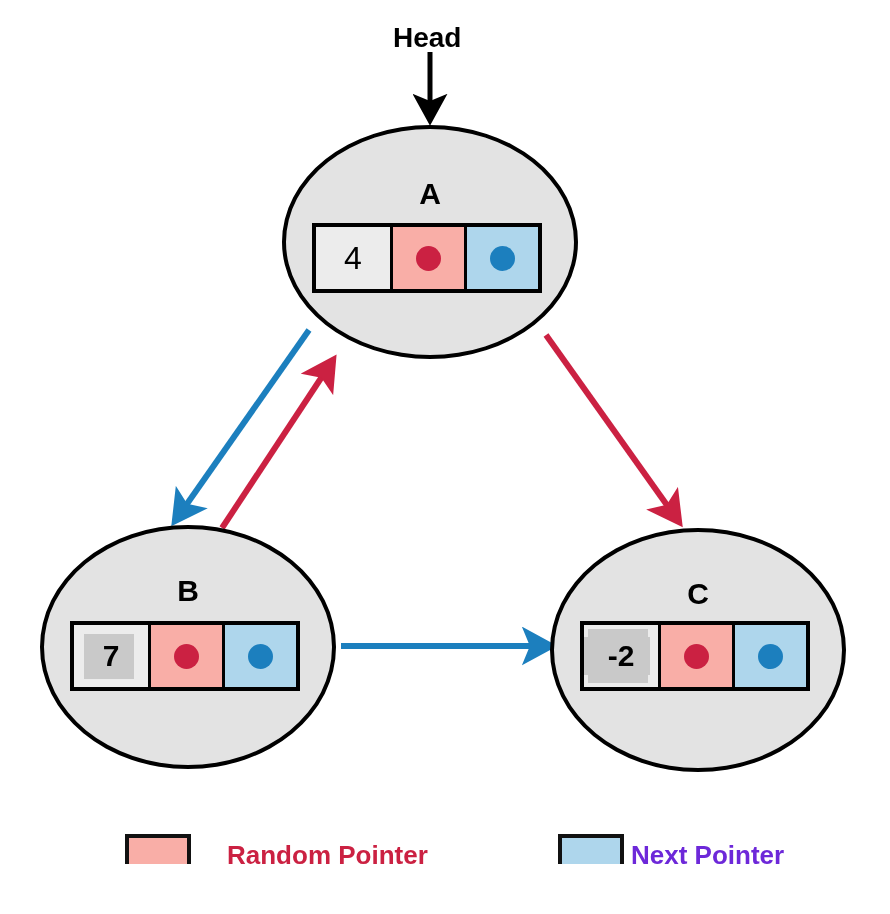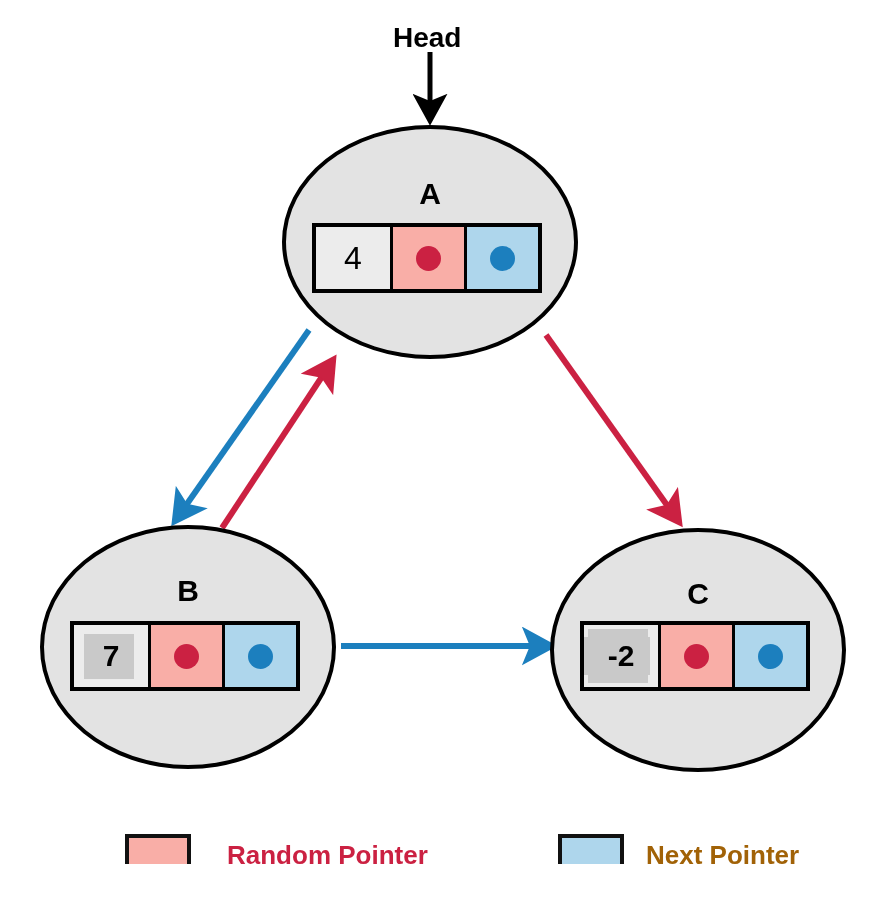--- a/index.html
+++ b/index.html
@@ -147,22 +147,22 @@
   .legend-text {
     font-size: 26px;
     font-weight: bold;
     white-space: nowrap;
   }
   .legend-text-random {
     color: #cb2142;
     margin-left: 36px;
   }
   .legend-text-next {
-    color: #a16207;
-    margin-left: 22px;
+    color: #6d28d9;
+    margin-left: 7px;
   }
 
   
   .watermark {
     position: absolute;
     font-size: 15px;
     color: #eaeaea;
     white-space: nowrap;
   }
 </style>

